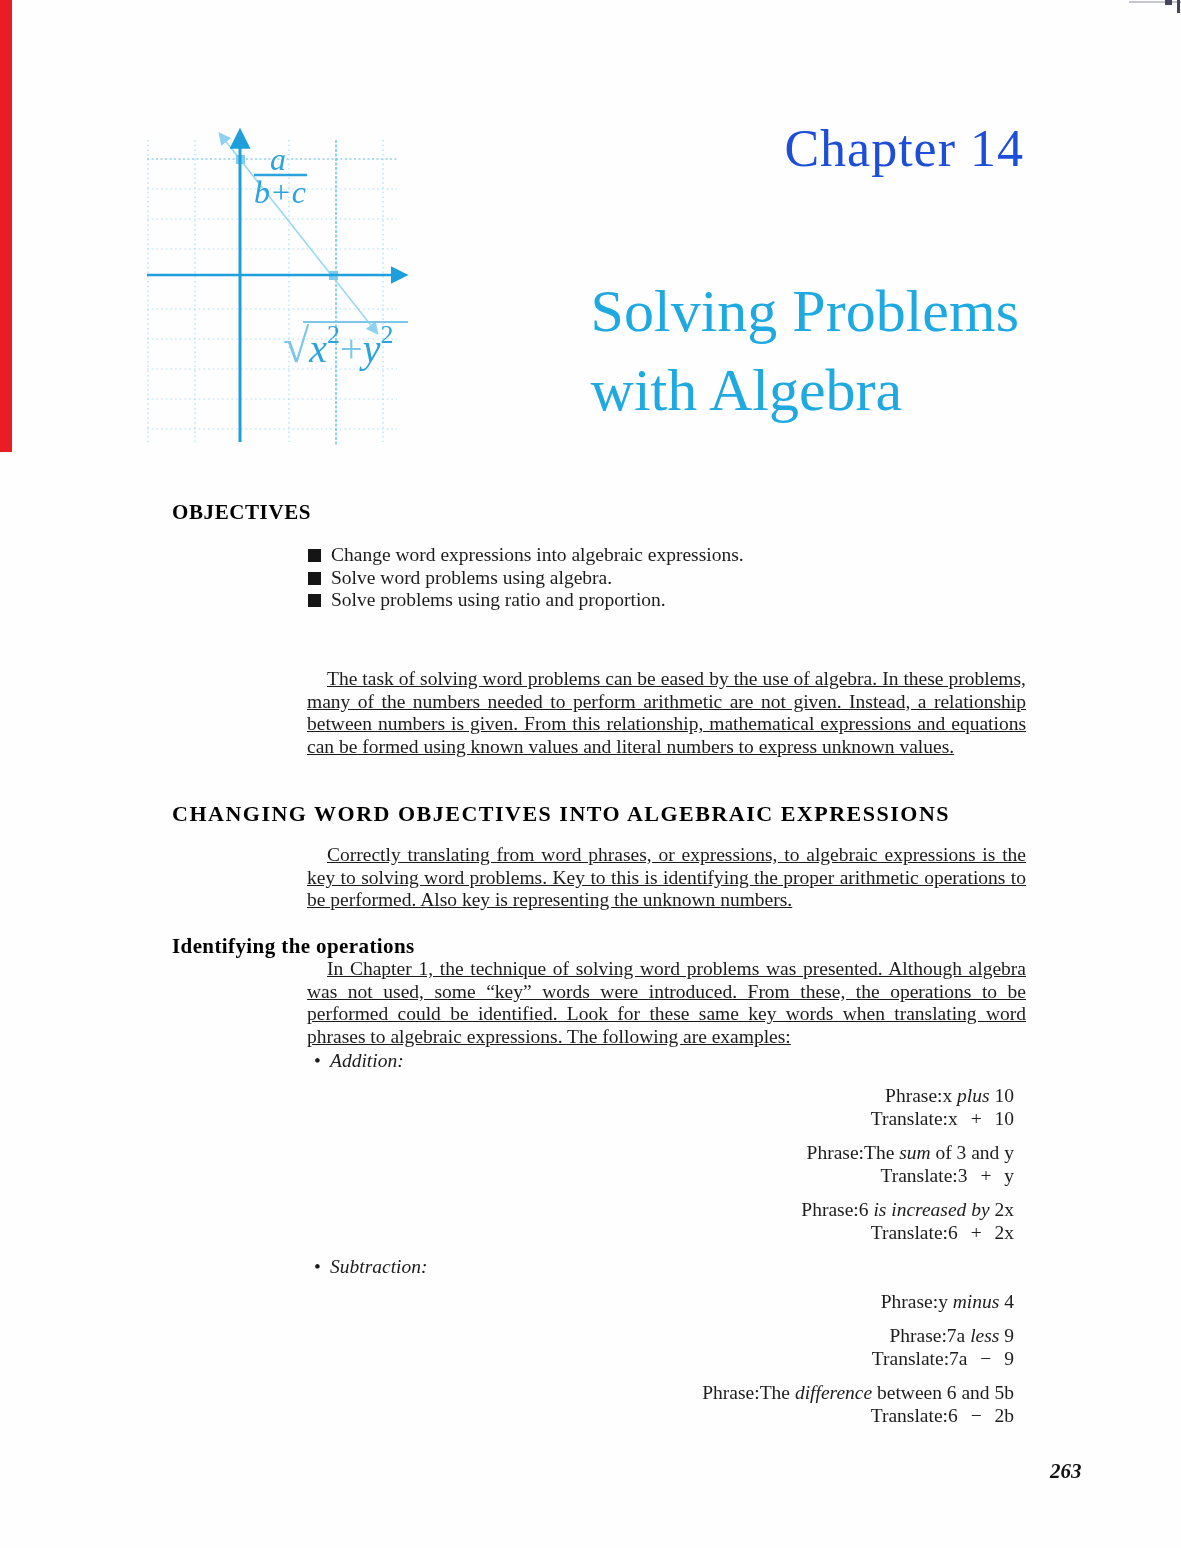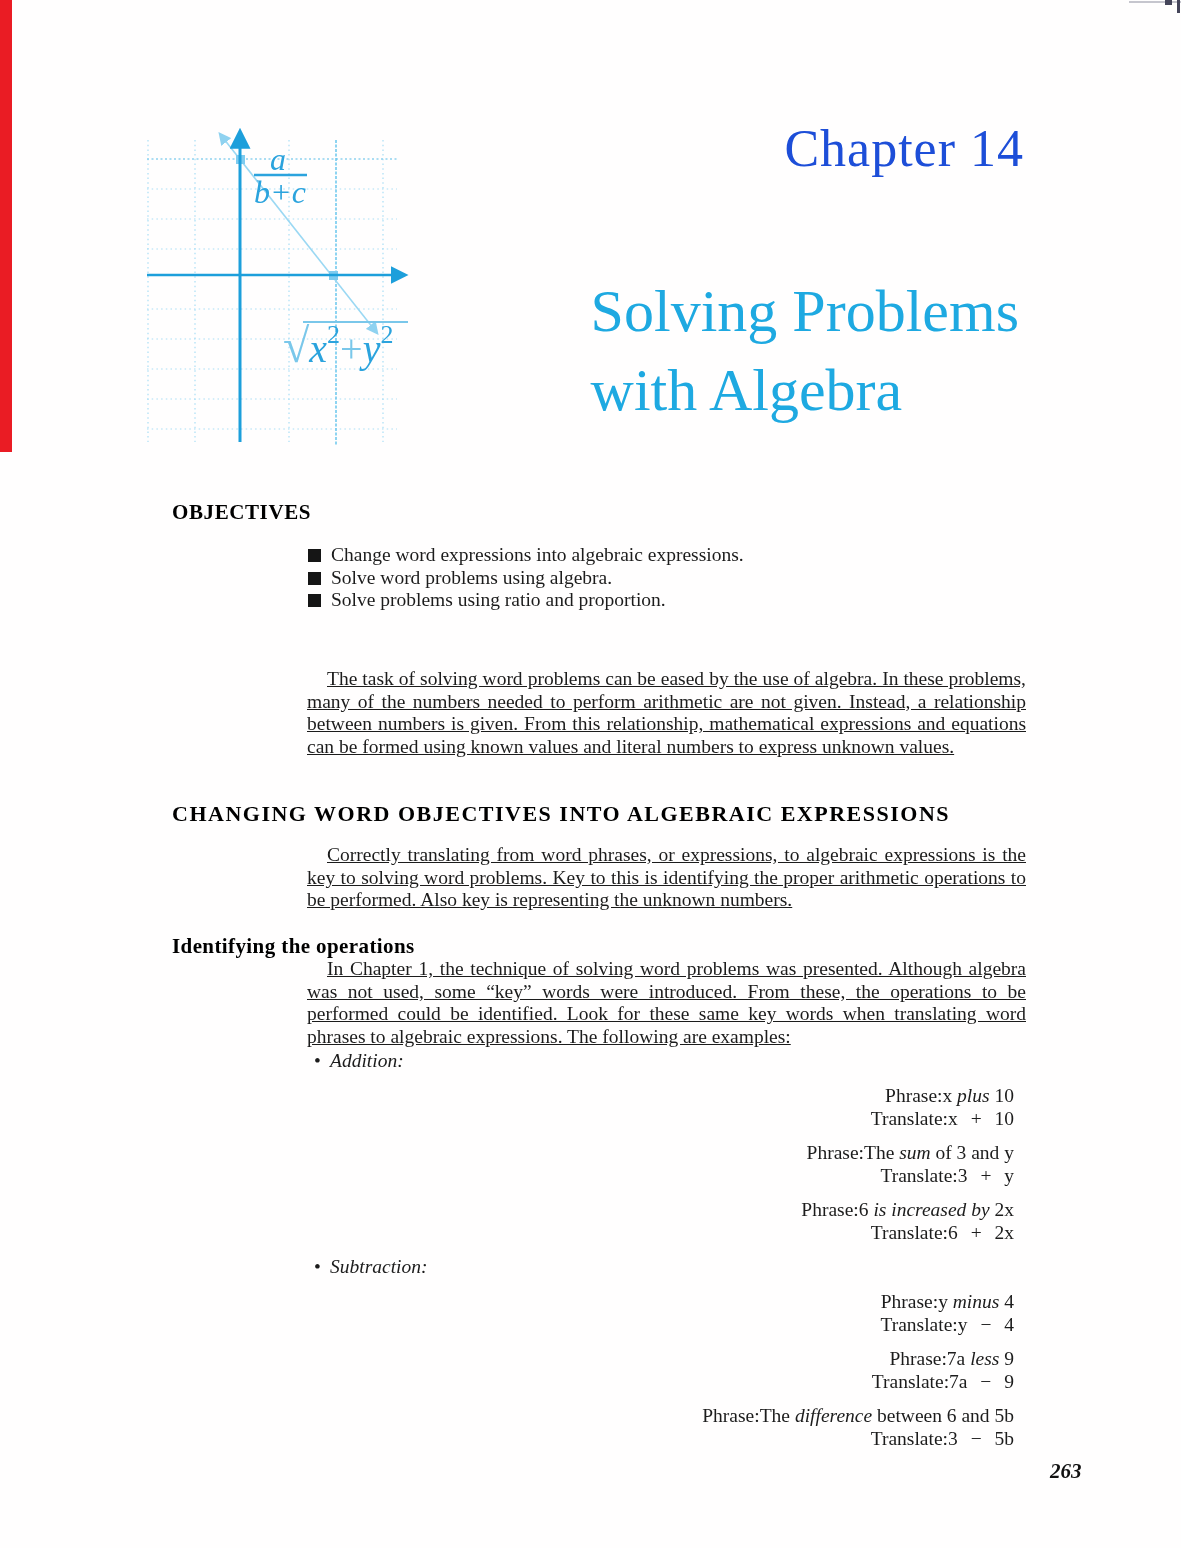--- a/index.html
+++ b/index.html
@@ -158,30 +158,29 @@
       <div class="ex-row"><span class="ex-label">Phrase:</span><span class="ex-value"><span>6 </span><em>is increased by</em><span> 2x</span></span></div>
       <div class="ex-row"><span class="ex-label">Translate:</span><span class="ex-value translate">6 + 2x</span></div>
     </div>
 
     <div class="example-category">
       <span class="cat-bullet">•</span><em class="cat-text">Subtraction:</em>
     </div>
 
     <div class="example-pair">
       <div class="ex-row"><span class="ex-label">Phrase:</span><span class="ex-value"><span>y </span><em>minus</em><span> 4</span></span></div>
-      <div class="ex-row"><span class="ex-label">Translate:</span><span class="ex-value translate">y − 4</span></div>
     </div>
 
     <div class="example-pair">
       <div class="ex-row"><span class="ex-label">Phrase:</span><span class="ex-value"><span>7a </span><em>less</em><span> 9</span></span></div>
       <div class="ex-row"><span class="ex-label">Translate:</span><span class="ex-value translate">7a − 9</span></div>
     </div>
 
     <div class="example-pair">
       <div class="ex-row"><span class="ex-label">Phrase:</span><span class="ex-value"><span>The </span><em>difference</em><span> between 6 and 5b</span></span></div>
-      <div class="ex-row"><span class="ex-label">Translate:</span><span class="ex-value translate">3 − 5b</span></div>
+      <div class="ex-row"><span class="ex-label">Translate:</span><span class="ex-value translate">6 − 2b</span></div>
     </div>
 
   </div>
 
   <div class="page-number">263</div>
 
 </div>
 
 </body></html>

